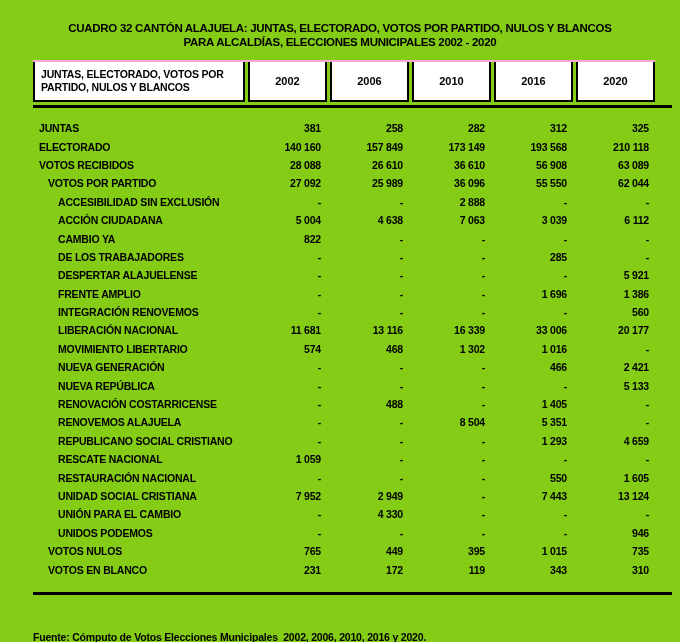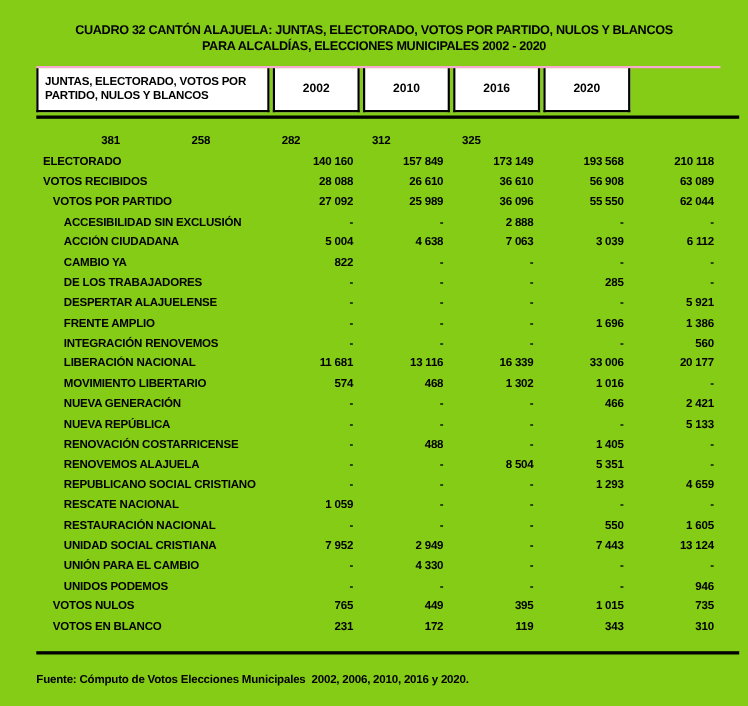--- a/index.html
+++ b/index.html
@@ -52,51 +52,53 @@
   .indent-0 { padding-left: 6px; }
   .indent-1 { padding-left: 15px; }
   .indent-2 { padding-left: 25px; }
   .rval {
     width: 79px; margin-left: 3px;
     text-align: right; padding-right: 6px;
     font-variant-numeric: tabular-nums;
   }
 
   .doc-footer {
-    position: absolute; left: 33px; top: 612px;
+    position: absolute; left: 33px; top: 631px;
     font-size: 10.5px; font-weight: bold; letter-spacing: -0.2px;
     white-space: pre;
   }
 </style>
 </head>
 <body>
 
 <div class="page">
 
   <div class="doc-title">
     <div>CUADRO 32 CANTÓN ALAJUELA: JUNTAS, ELECTORADO, VOTOS POR PARTIDO, NULOS Y BLANCOS</div>
     <div>PARA ALCALDÍAS, ELECCIONES MUNICIPALES 2002 - 2020</div>
   </div>
 
   <div class="table-area">
 
     <div class="header-row">
       <div class="hcell hlabel">JUNTAS, ELECTORADO, VOTOS POR PARTIDO, NULOS Y BLANCOS</div>
 
     <div class="hcell hyear">2002</div>
+        <div class="hcell hyear">2006</div>
         <div class="hcell hyear">2010</div>
         <div class="hcell hyear">2016</div>
         <div class="hcell hyear">2020</div>
       </div>
 
     <div class="thick-rule rule-under-header"></div>
 
     <div class="tbody">
 
     <div class="trow">
+          <div class="rlabel indent-0">JUNTAS</div>
           <div class="rval">381</div>
           <div class="rval">258</div>
           <div class="rval">282</div>
           <div class="rval">312</div>
           <div class="rval">325</div>
         </div>
         <div class="trow">
           <div class="rlabel indent-0">ELECTORADO</div>
           <div class="rval">140 160</div>
           <div class="rval">157 849</div>

